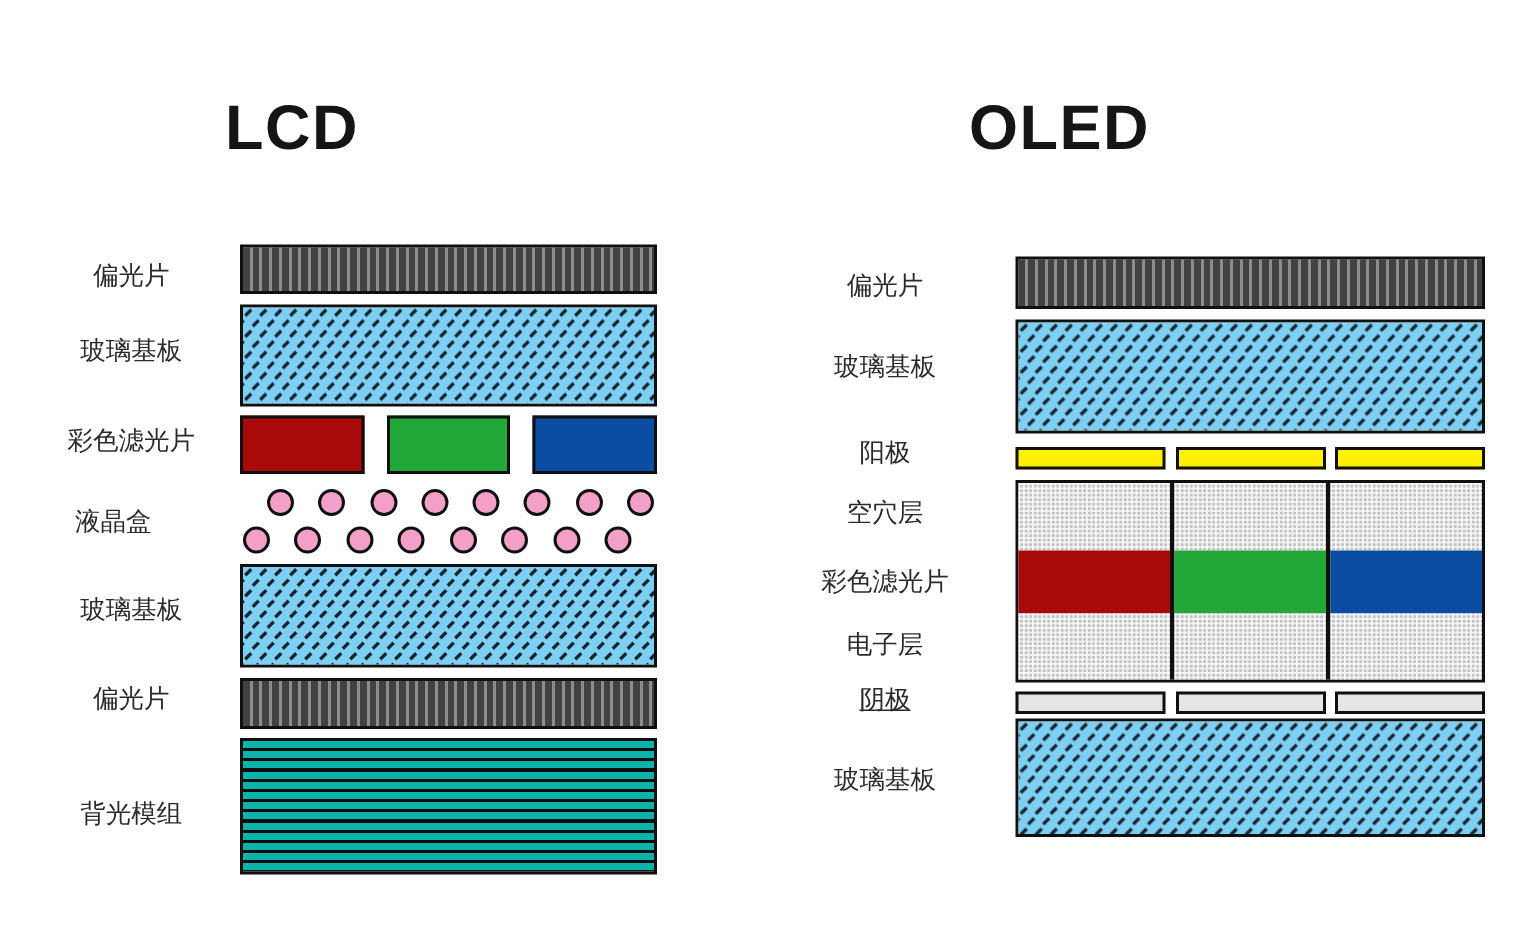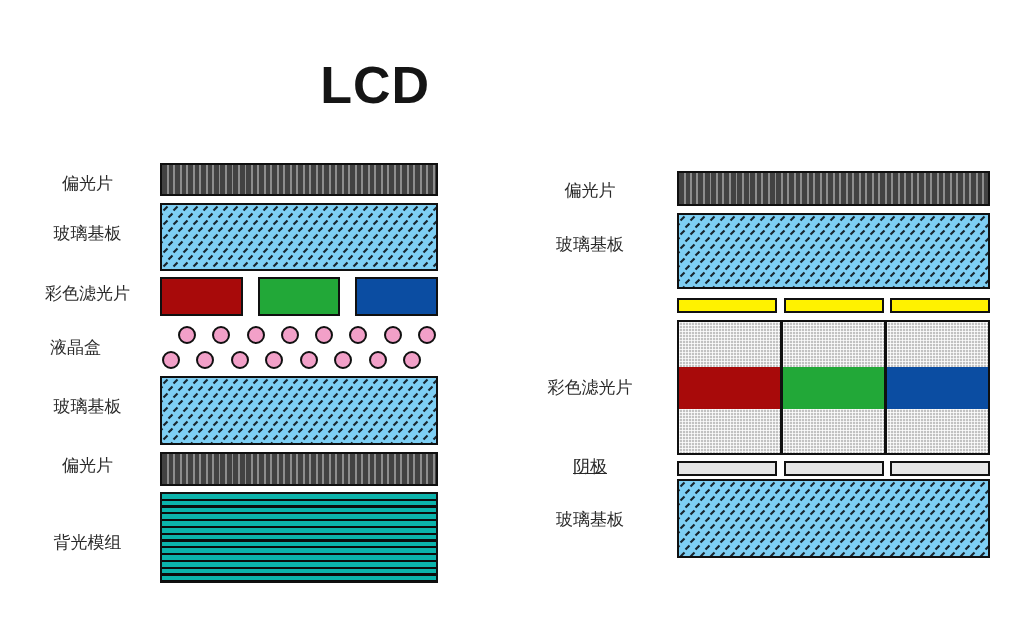--- a/index.html
+++ b/index.html
@@ -6,22 +6,22 @@
   .canvas{
     position:relative;
     width:1024px;height:625px;
     background:#ffffff;
     font-family:"Liberation Sans", sans-serif;
     overflow:hidden;
   }
   .title{
     position:absolute;
     top:60px;height:50px;
-    font-size:52px;font-weight:bold;color:#151515;
-    text-align:right;line-height:50px;
+    font-size:42px;font-weight:bold;color:#151515;
+    text-align:left;line-height:50px;
     letter-spacing:1px;
   }
   .layer-label{
     position:absolute;
     height:24px;line-height:24px;
     font-size:17px;color:#2a2a2a;
     text-align:center;
     white-space:nowrap;
   }
   .bar{
@@ -157,24 +157,28 @@
   <div class="bar" style="left:160px;top:376px;width:278px;height:69px;">
     <svg>
         <rect width="100%" height="100%" fill="url(#glassHatch)"></rect>
       </svg>
   </div>
 
   <div class="bar tex-polarizer" style="left:160px;top:452px;width:278px;height:34px;"></div>
 
   <div class="bar tex-backlight" style="left:160px;top:492px;width:278px;height:91px;"></div>
 
+  <div class="title" style="left:646px;width:280px;">OLED</div>
 
   <div class="layer-label" style="left:515px;width:150px;top:179px;">偏光片</div>
   <div class="layer-label" style="left:515px;width:150px;top:233px;">玻璃基板</div>
+  <div class="layer-label" style="left:515px;width:150px;top:290px;">阳极</div>
+  <div class="layer-label" style="left:515px;width:150px;top:330px;">空穴层</div>
   <div class="layer-label" style="left:515px;width:150px;top:376px;">彩色滤光片</div>
+  <div class="layer-label" style="left:515px;width:150px;top:418px;">电子层</div>
   <div class="layer-label" style="left:515px;width:150px;top:455px;text-decoration:underline;">阴极</div>
   <div class="layer-label" style="left:515px;width:150px;top:508px;">玻璃基板</div>
 
   <div class="bar tex-polarizer" style="left:677px;top:171px;width:313px;height:35px;"></div>
 
   <div class="bar" style="left:677px;top:213px;width:313px;height:76px;">
     <svg>
         <rect width="100%" height="100%" fill="url(#glassHatch)"></rect>
       </svg>
   </div>

